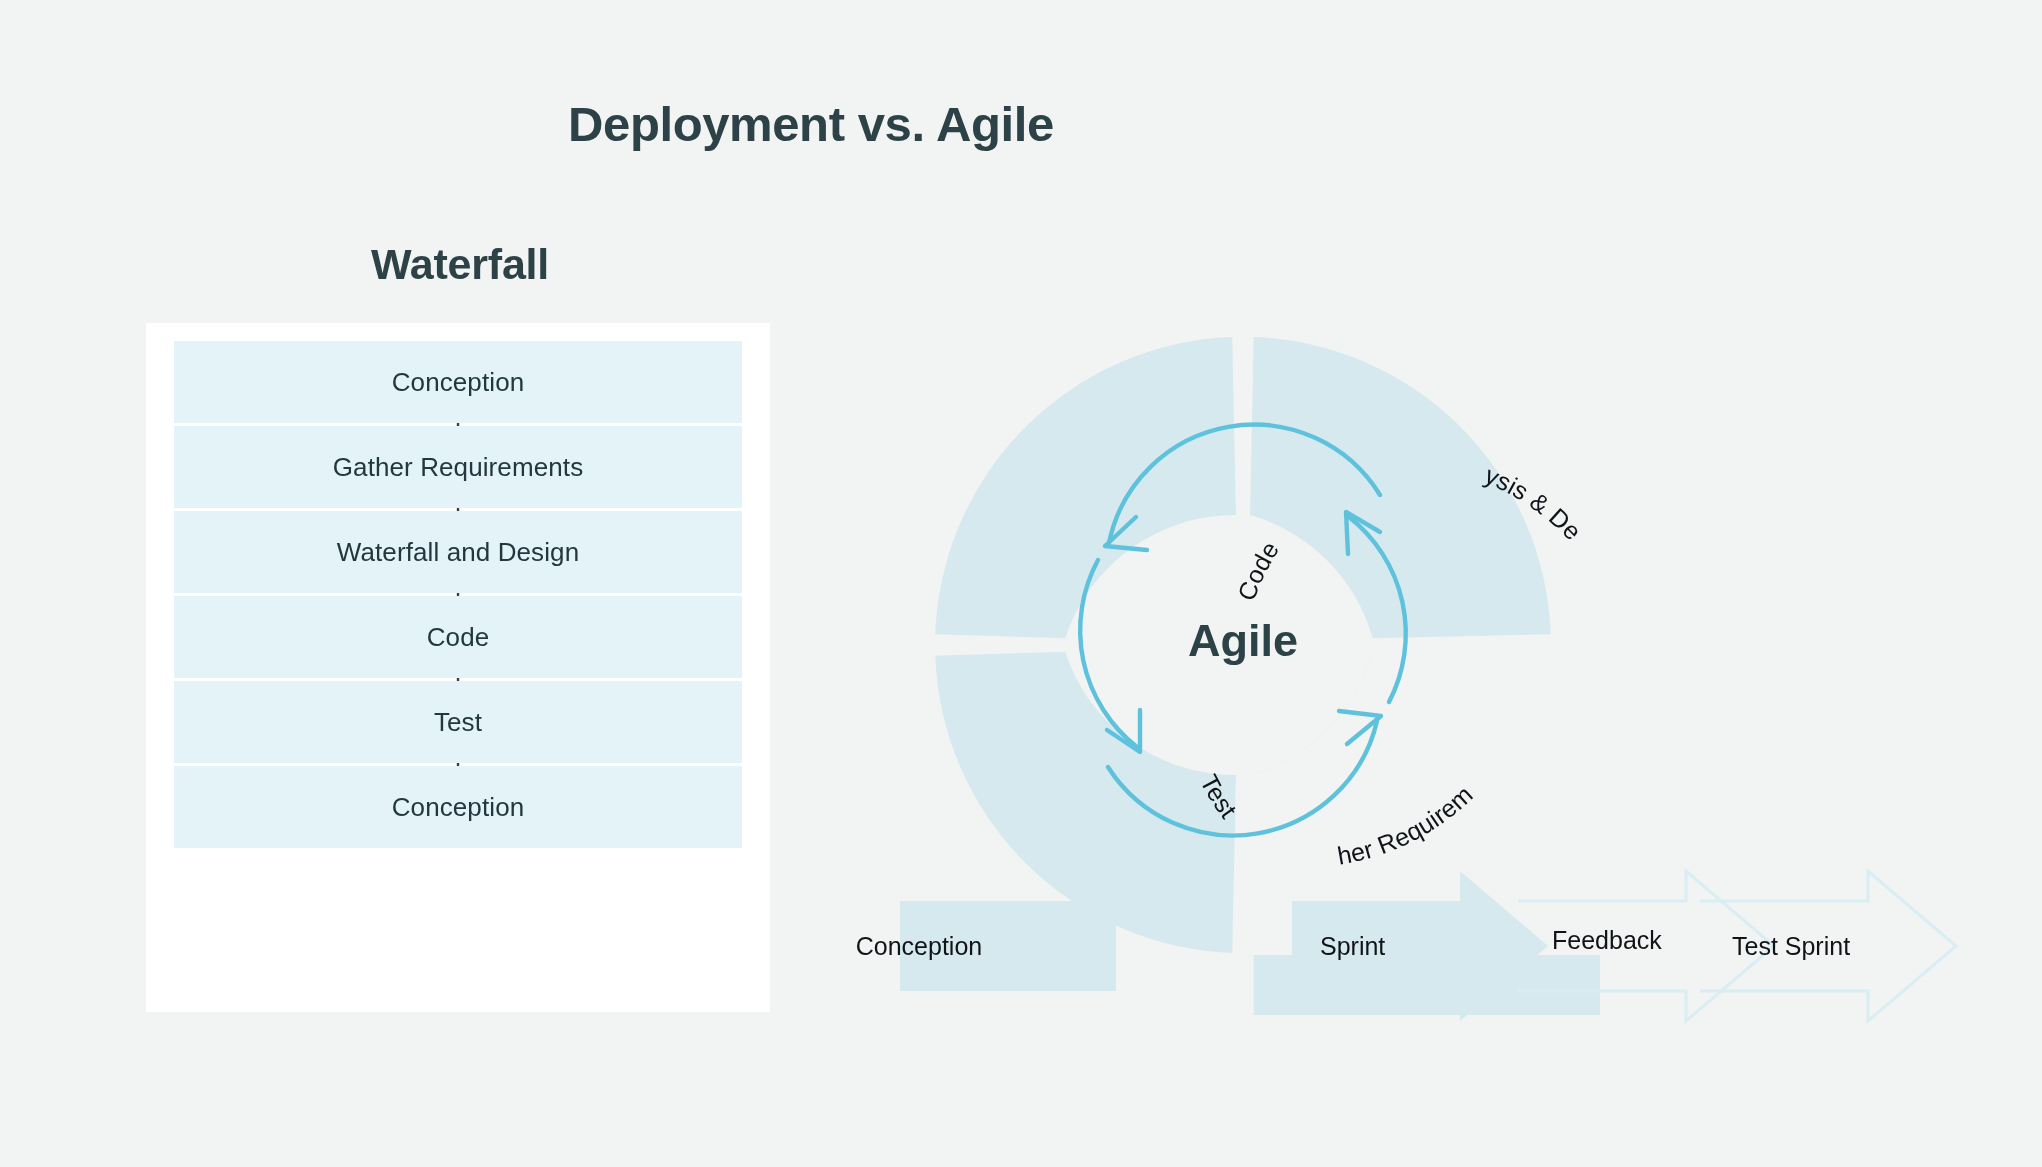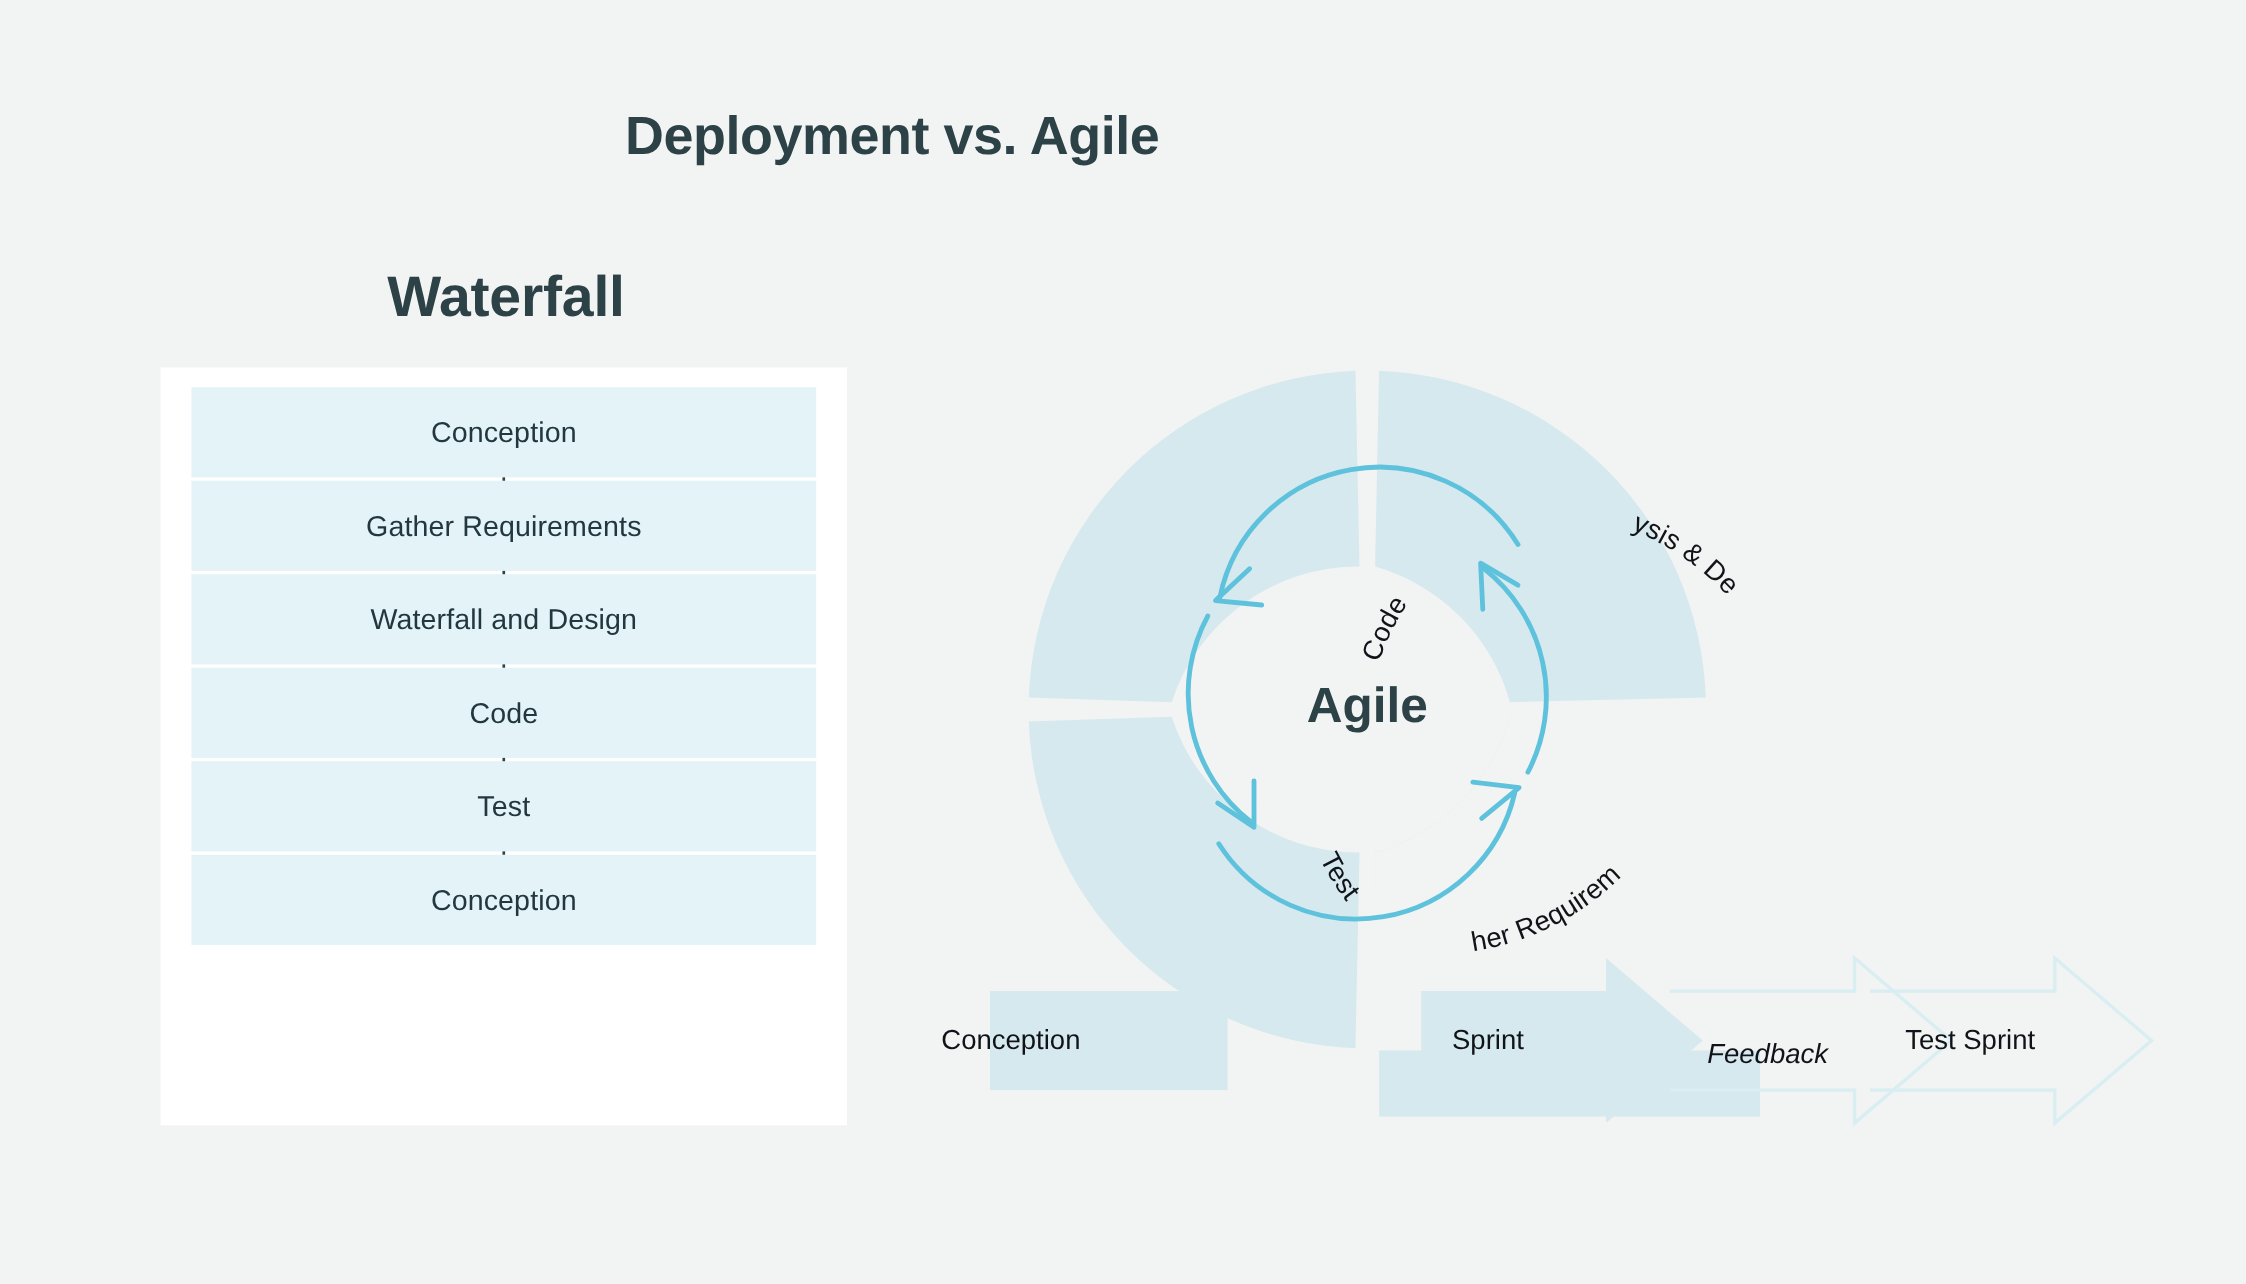--- a/index.html
+++ b/index.html
@@ -36,21 +36,21 @@
 
   
   #waterfall-section {
     position: absolute;
     left: 146px;
     top: 240px;
     width: 624px;
   }
   #waterfall-heading {
     text-align: center;
-    font-size: 52px;
+    font-size: 43px;
     font-weight: bold;
     color: #2d4247;
     letter-spacing: -0.2px;
     margin: 0 0 34px 0;
     padding-left: 4px;
   }
   #waterfall-panel {
     position: relative;
     background: #ffffff;
     width: 624px;
@@ -273,17 +273,17 @@
   </svg>
 
   <div id="agile-center-label">
     <span>Agile</span>
   </div>
 
   <div class="box-label" style="left:-178px; top:646px; width:394px; height:90px; display:flex; align-items:center; justify-content:center;">Conception</div>
 
   <div class="box-label" style="left:420px; top:646px; height:90px; display:flex; align-items:center;">Sprint</div>
 
-  <div class="box-label" style="left:652px; top:658px; height:90px; display:flex; align-items:center;font-style:italic;">Feedback</div>
+  <div class="box-label" style="left:652px; top:640px; height:90px; display:flex; align-items:center;">Feedback</div>
 
   <div class="box-label" style="left:832px; top:646px; height:90px; display:flex; align-items:center;">Test Sprint</div>
 
 </div>
 
 </body></html>

